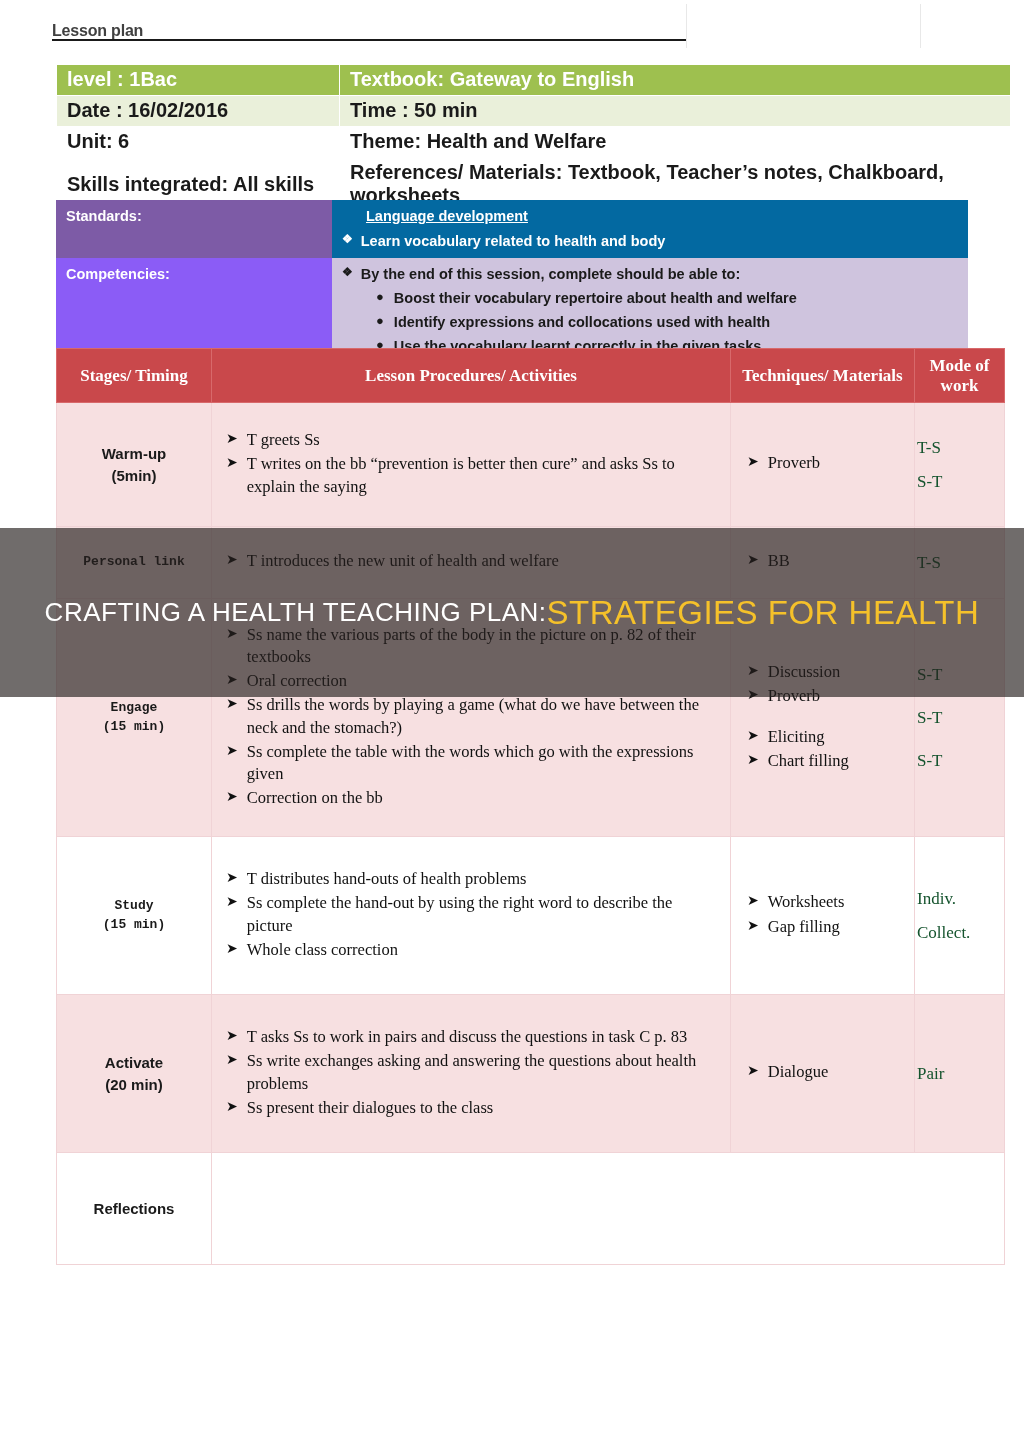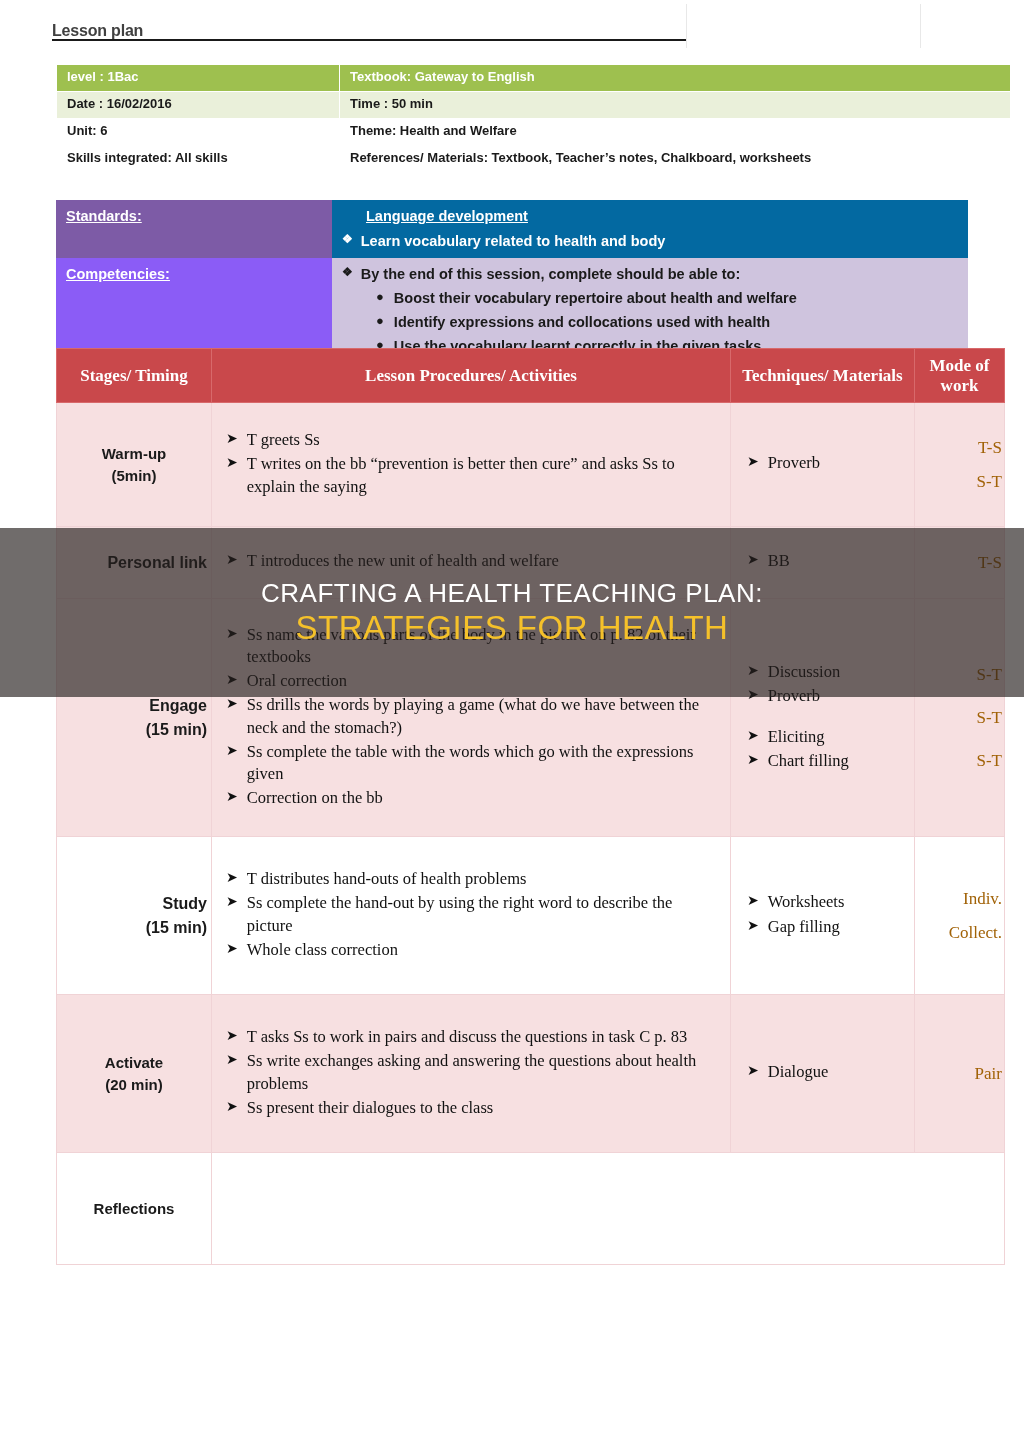--- a/index.html
+++ b/index.html
@@ -57,21 +57,21 @@
   .info-table {
     position: absolute;
     left: 56px;
     top: 64px;
     width: 912px;
     border-collapse: collapse;
     table-layout: fixed;
   }
   .info-table td {
     padding: 3px 10px 4px 10px;
-    font-size: 13px;
+    font-size: 20px;
     font-weight: bold;
     color: #1a1a1a;
     vertical-align: middle;
     height: 19px;
     line-height: 1.15;
     border: 1px solid #ffffff;
   }
   .info-table tr.r-head td {
     background: #9ec04f;
     color: #ffffff;
@@ -95,21 +95,20 @@
     padding: 6px 8px 6px 10px;
     font-size: 14.5px;
     font-weight: bold;
     color: #ffffff;
     line-height: 1.45;
     border: none;
   }
   .std-table td.lbl {
     width: 258px;
     background: #7d5ba6;
-    text-decoration: underline;
   }
   .std-table tr.row-standards td.val {
     background: #0369a1;
     color: #ffffff;
   }
   .std-table tr.row-comp td.val {
     background: #cfc4de;
     color: #1a1a1a;
   }
   .std-table tr.row-comp td.lbl { background: #8b5cf6; }
@@ -175,39 +174,38 @@
   .main-table td.stage {
     text-align: center;
     font-family: "Liberation Sans", sans-serif;
     font-weight: bold;
     font-size: 15px;
     color: #1a1a1a;
     line-height: 1.45;
     padding: 6px 4px;
   }
   .main-table td.stage.serif {
-    font-family: Liberation Sans, sans-serif;
-    font-size: 16px;
-    text-align: right;
+    font-family: Liberation Mono, monospace;
+    font-size: 13px;
   }
   .main-table td.proc,
   .main-table td.tech {
     font-family: "Liberation Serif", serif;
     font-size: 16.5px;
     color: #111111;
     line-height: 1.35;
     padding: 10px 8px 10px 14px;
     vertical-align: middle;
   }
   .main-table td.tech { padding-left: 16px; }
   .main-table td.mode {
-    text-align: right;
+    text-align: left;
     font-family: "Liberation Serif", serif;
     font-size: 17px;
-    color: #a16207;
+    color: #14532d;
     line-height: 1.95;
     padding: 18px 2px;
   }
   .arrow-list { margin: 0; padding: 0; list-style: none; }
   .arrow-list li {
     display: flex;
     align-items: flex-start;
     gap: 9px;
     margin-bottom: 2px;
   }
@@ -239,21 +237,20 @@
     pointer-events: none;
   }
   .overlay-text {
     position: absolute;
     left: 0;
     top: 528px;
     width: 1024px;
     height: 169px;
     z-index: 6;
     display: flex;
-    flex-direction: column;
     justify-content: center;
     align-items: center;
     gap: 0;
   }
   .ov-line1 {
     color: #ffffff;
     font-size: 26px;
     font-family: "Liberation Sans", sans-serif;
     letter-spacing: 0.5px;
     text-align: center;

